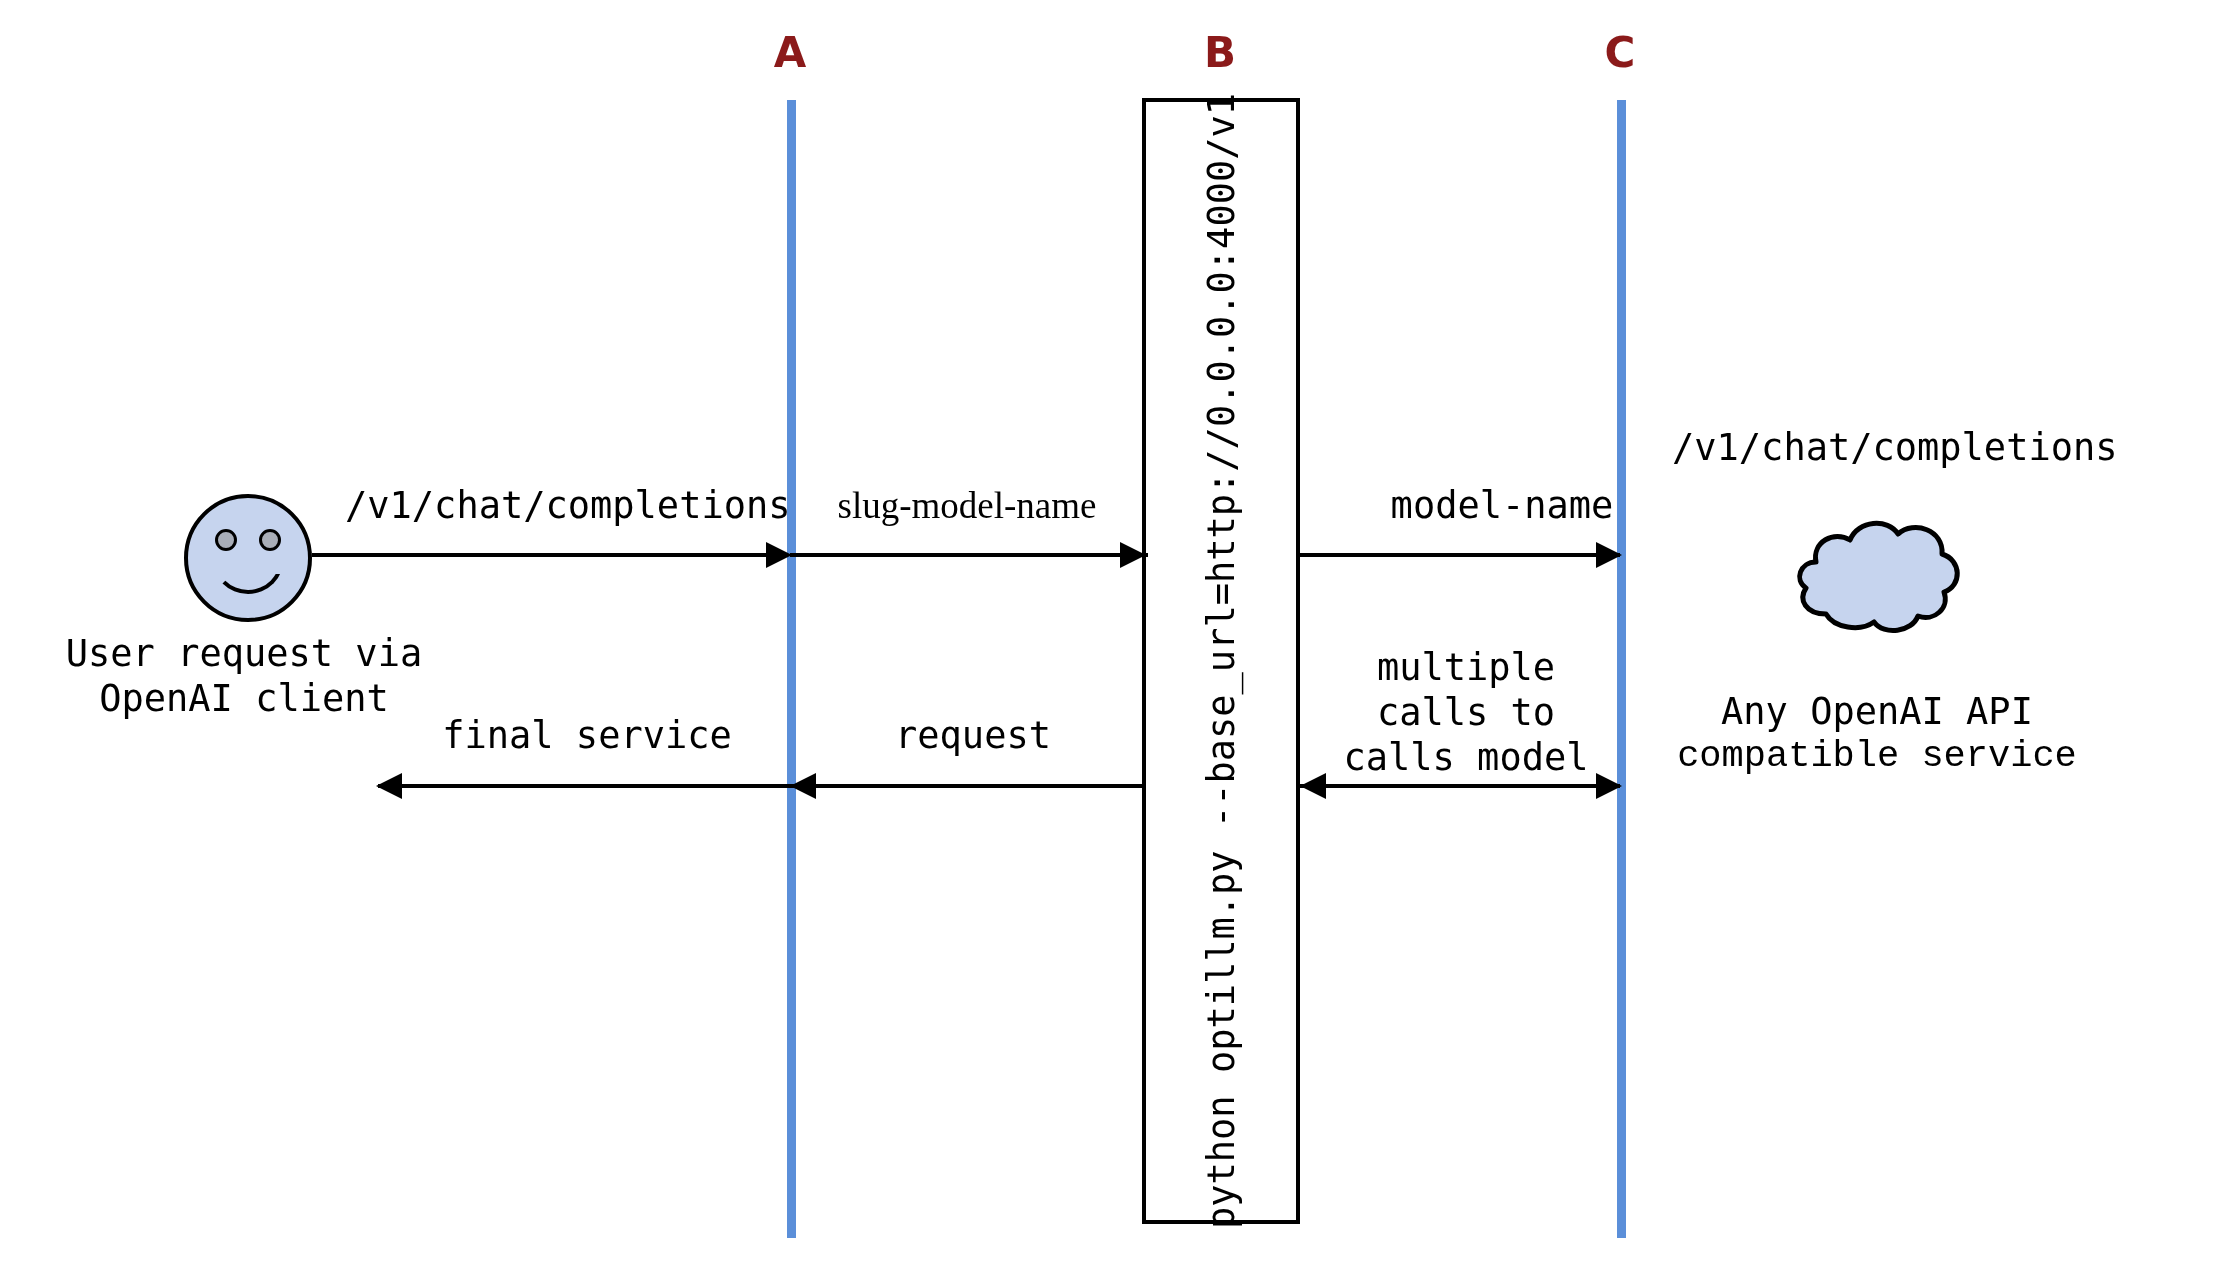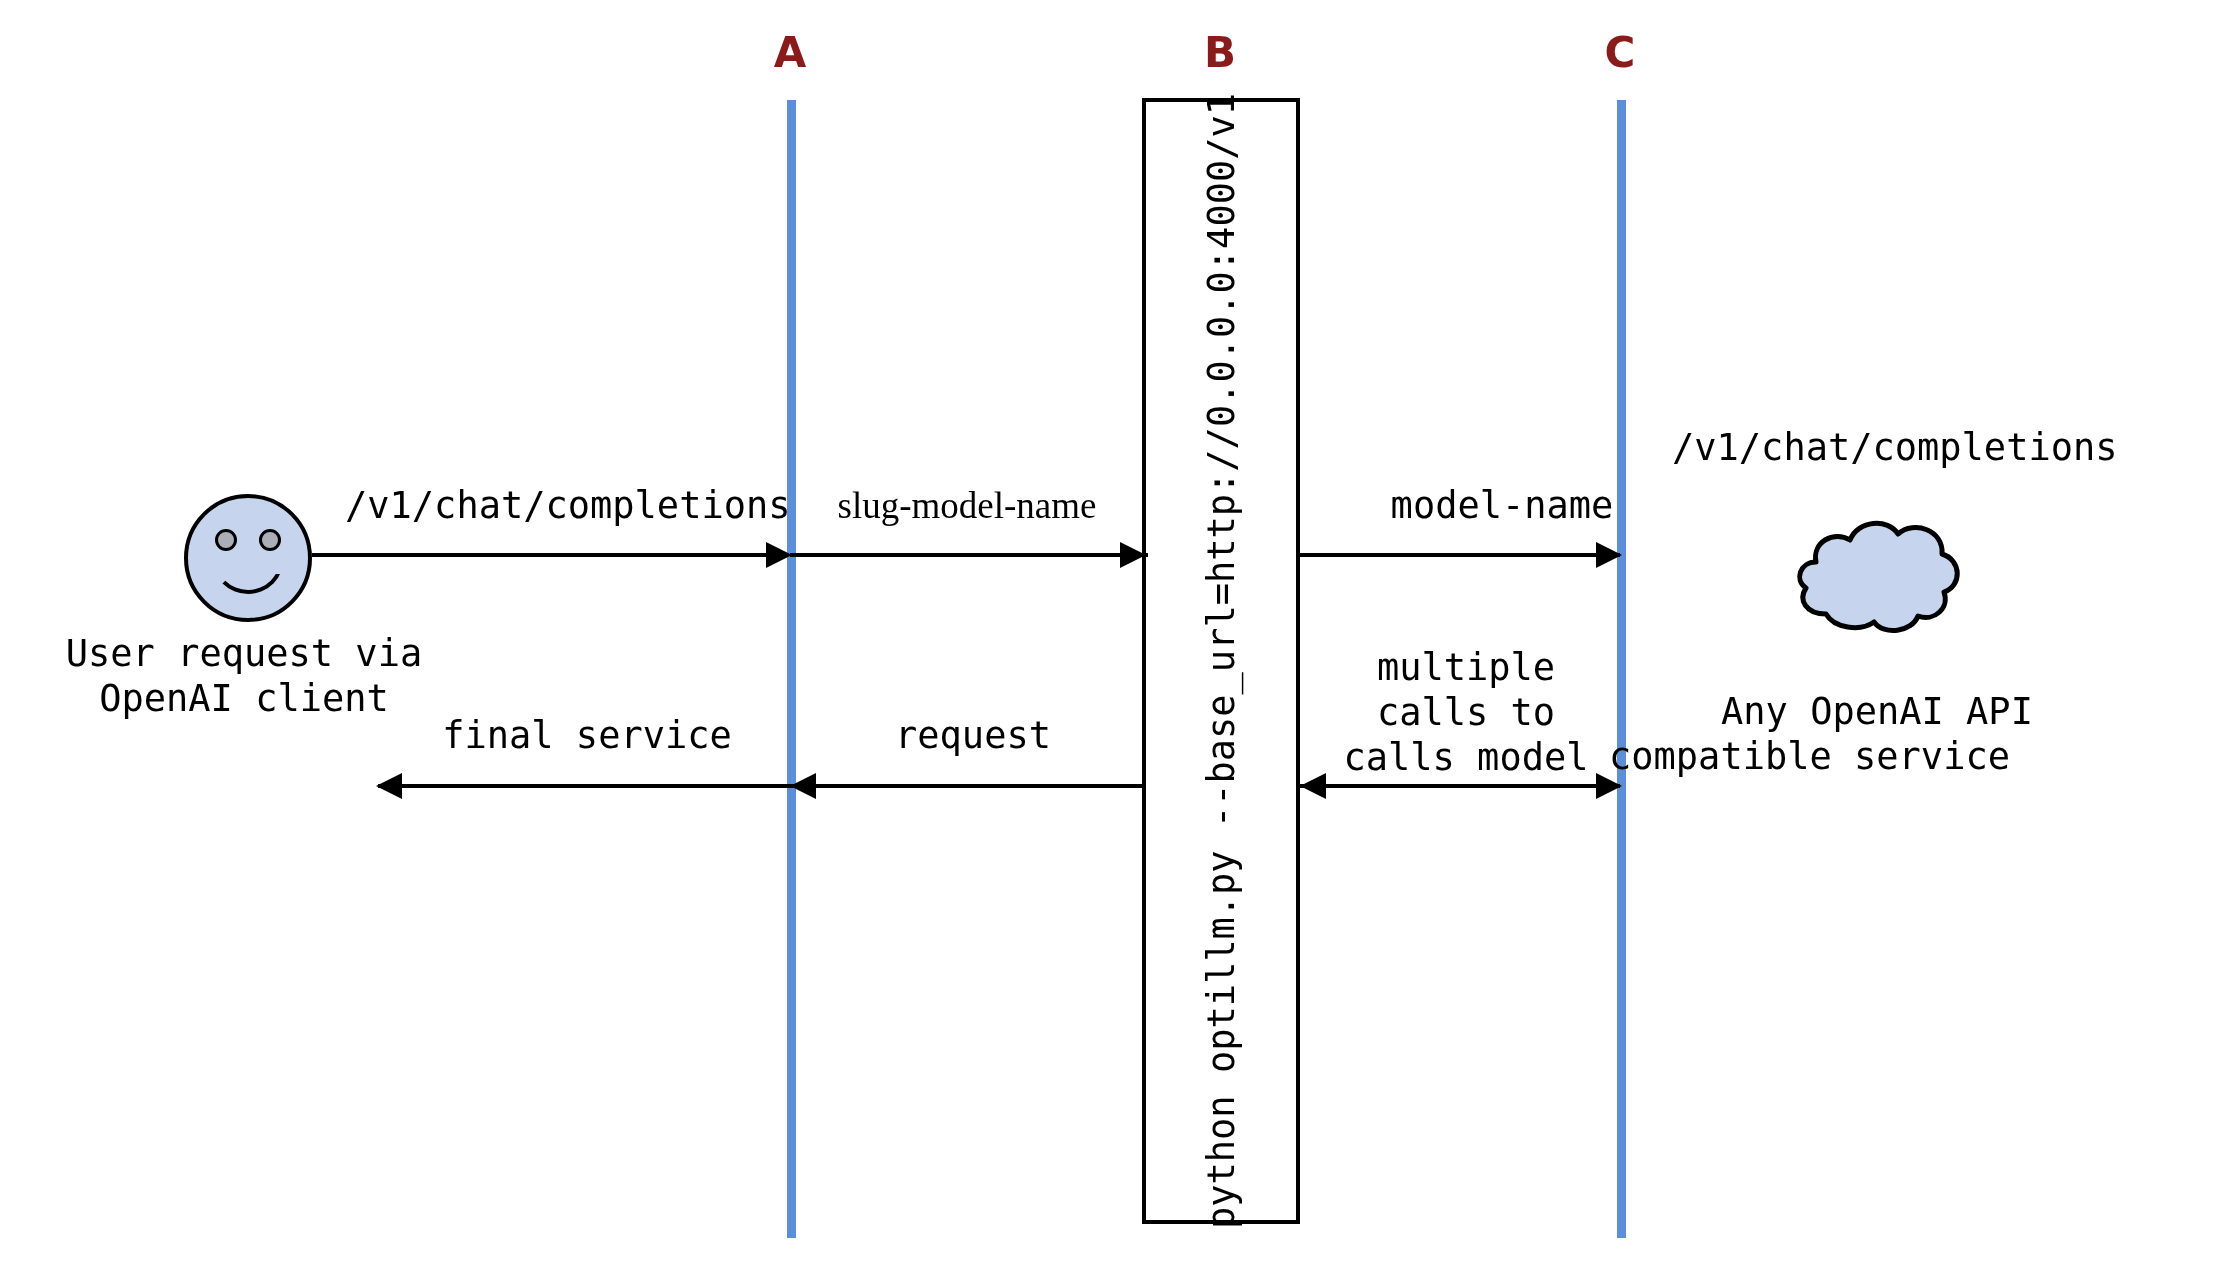--- a/index.html
+++ b/index.html
@@ -169,21 +169,21 @@
                C 174 50 174 76 156 82
                C 162 98 146 112 130 106
                C 124 122 96 126 86 112
                C 72 122 46 118 38 104 Z" fill="#c6d4ee" stroke="#000000" stroke-width="5" stroke-linejoin="round"></path>
     </svg>
   </div>
 
   <div class="note-label" style="left:1672px; top:426px; width:410px;">/v1/chat/completions</div>
 
   <div class="note-label" style="left:1677px; top:690px; width:400px;">Any OpenAI API</div>
-  <div class="note-label" style="left:1609px; top:735px; width:400px;">compatible service</div>
+  <div class="note-label" style="left:1677px; top:735px; width:400px;font-family:Liberation Mono, monospace;">compatible service</div>
 
   <div class="msg-line" style="left:312px; top:553px; width:460px;"></div>
   <div class="arrowhead right" style="left:766px; top:542px;"></div>
   <div class="msg-label" style="left:345px; top:484px; width:420px;">/v1/chat/completions</div>
 
   <div class="msg-line" style="left:790px; top:553px; width:358px;"></div>
   <div class="arrowhead right" style="left:1120px; top:542px;"></div>
   <div class="msg-label" style="left:808px; top:484px; width:318px;font-family:Liberation Serif, serif;">slug-model-name</div>
 
   <div class="msg-line" style="left:1300px; top:553px; width:320px;"></div>

